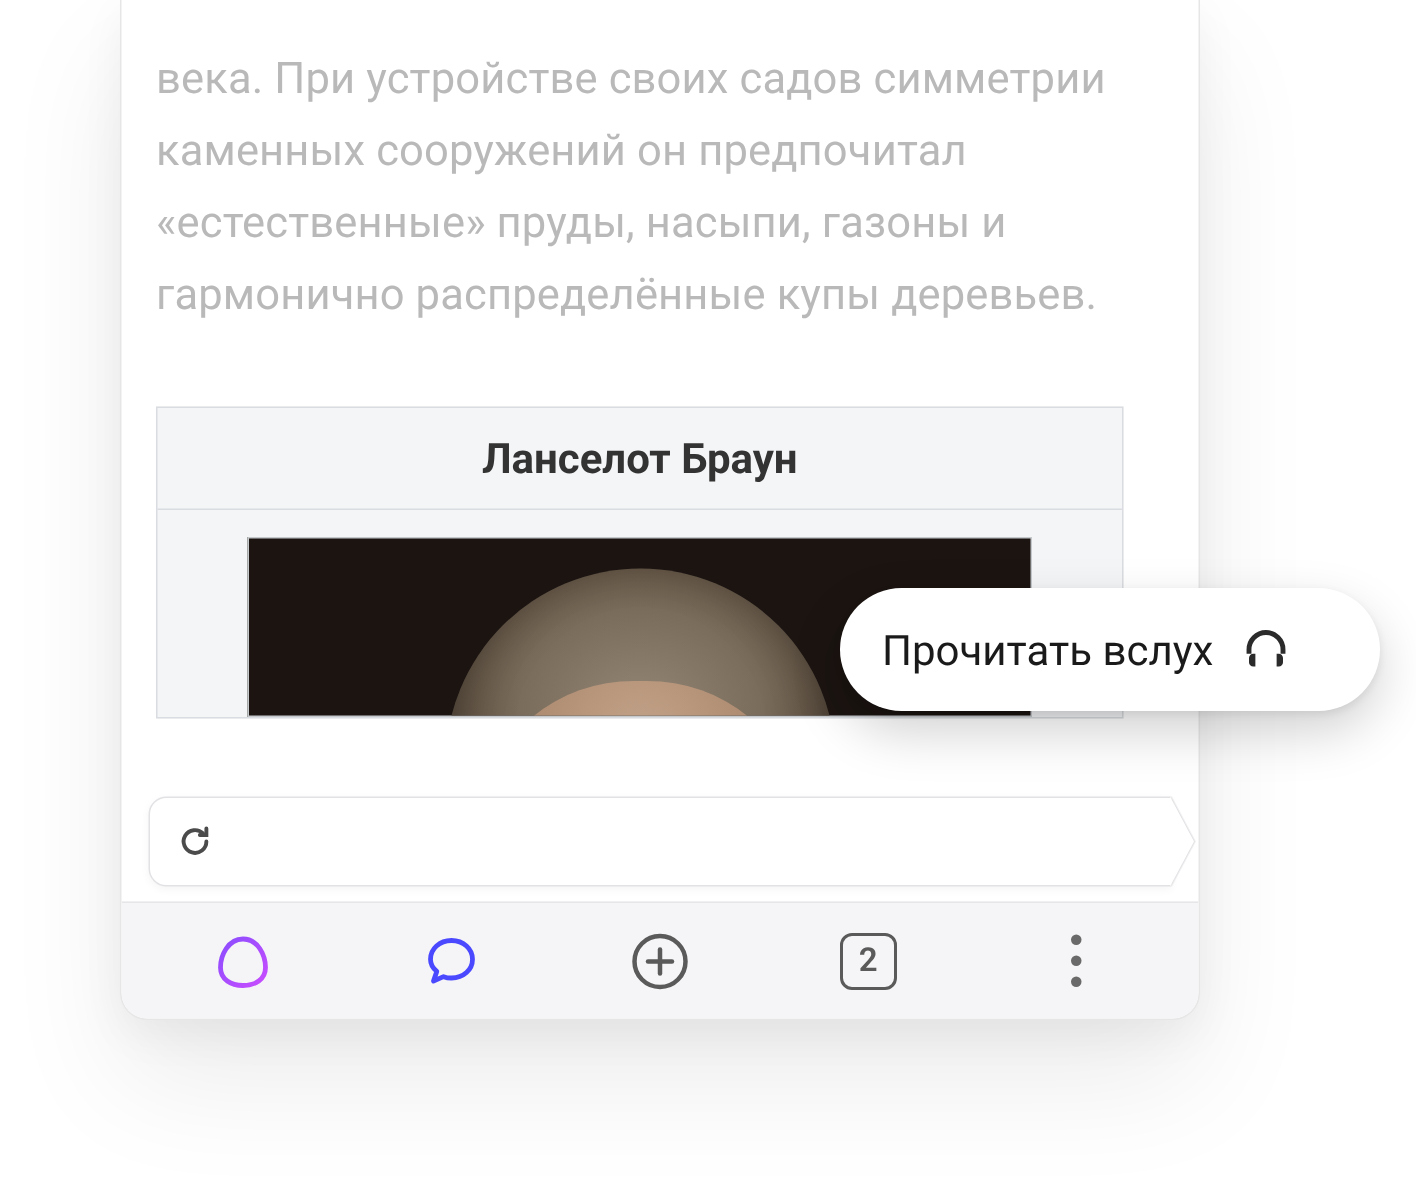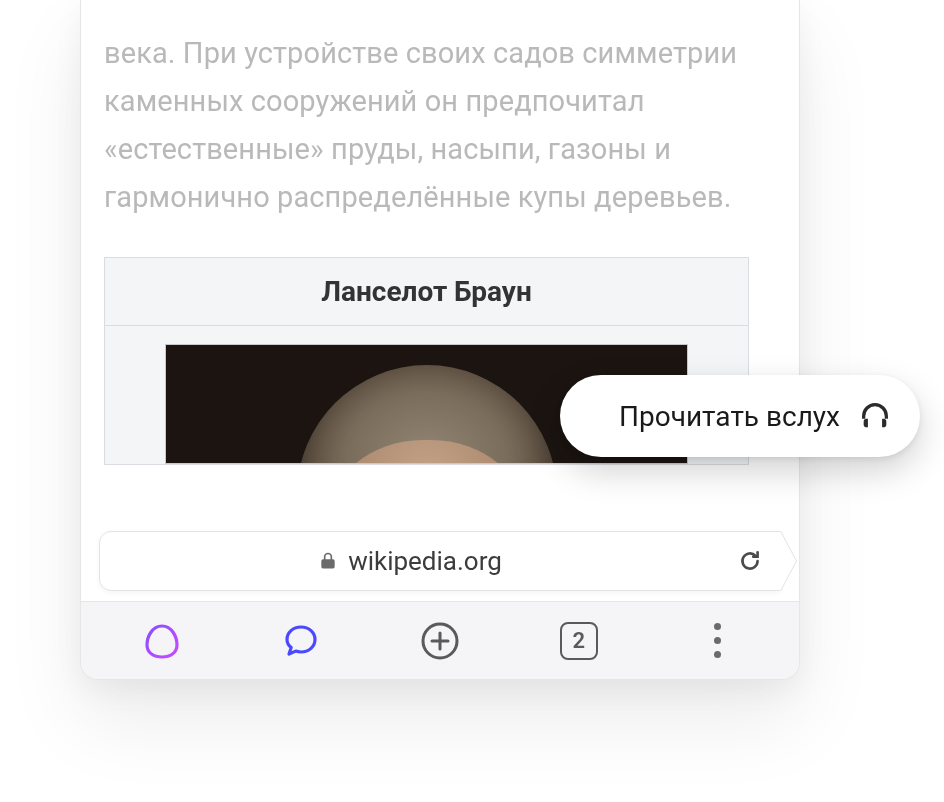--- a/index.html
+++ b/index.html
@@ -31,21 +31,21 @@
 
   .body-text {
     font-size: 29px;
     line-height: 1.65;
     color: #b9b9b9;
     letter-spacing: 0.1px;
     padding-top: 30px;
   }
 
   .infobox {
-    margin-top: 36px;
+    margin-top: 50px;
     border: 1px solid #d9dce0;
     background: #f4f5f7;
   }
   .infobox-title {
     height: 68px;
     display: flex;
     align-items: center;
     justify-content: center;
     border-bottom: 1px solid #d9dce0;
     font-size: 28px;
@@ -83,30 +83,30 @@
     height: 170px;
     transform: translateX(-50%);
     border-radius: 48% 48% 50% 50%;
     background: radial-gradient(ellipse at 50% 30%, #caa98e 0%, #b38e73 55%, #7d5c45 100%);
     opacity: 0.9;
   }
 
   
   .read-aloud {
     position: absolute;
-    top: 375px;
+    top: 392px;
     left: 560px;
     width: 360px;
     height: 82px;
     background: #ffffff;
     border-radius: 42px;
     box-shadow: 0 14px 34px rgba(0,0,0,0.18), 0 2px 6px rgba(0,0,0,0.08);
     display: flex;
     align-items: center;
-    justify-content: flex-end;
+    justify-content: flex-start;
     gap: 18px;
     padding: 0 28px;
     cursor: pointer;
   }
   .read-aloud .label {
     font-size: 28px;
     color: #1a1a1a;
     white-space: nowrap;
   }
   .read-aloud svg {
@@ -229,26 +229,20 @@
       <div class="portrait-wrap">
         <div class="portrait">
           <div class="head"></div>
           <div class="face"></div>
         </div>
       </div>
     </div>
   </div>
 
   <div class="urlbar">
-    <div class="center">
-      <svg viewBox="0 0 24 24">
-        <path d="M12 2a5 5 0 0 0-5 5v3H6a2 2 0 0 0-2 2v7a2 2 0 0 0 2 2h12a2 2 0 0 0 2-2v-7a2 2 0 0 0-2-2h-1V7a5 5 0 0 0-5-5zm-3 5a3 3 0 1 1 6 0v3H9V7z"></path>
-      </svg>
-      <span class="domain">wikipedia.org</span>
-    </div>
     <div class="reload">
       <svg viewBox="0 0 24 24">
         <path d="M19 12a7 7 0 1 1-2.05-4.95"></path>
         <path d="M19 4v4h-4"></path>
       </svg>
     </div>
   </div>
 
   <div class="toolbar">
 

